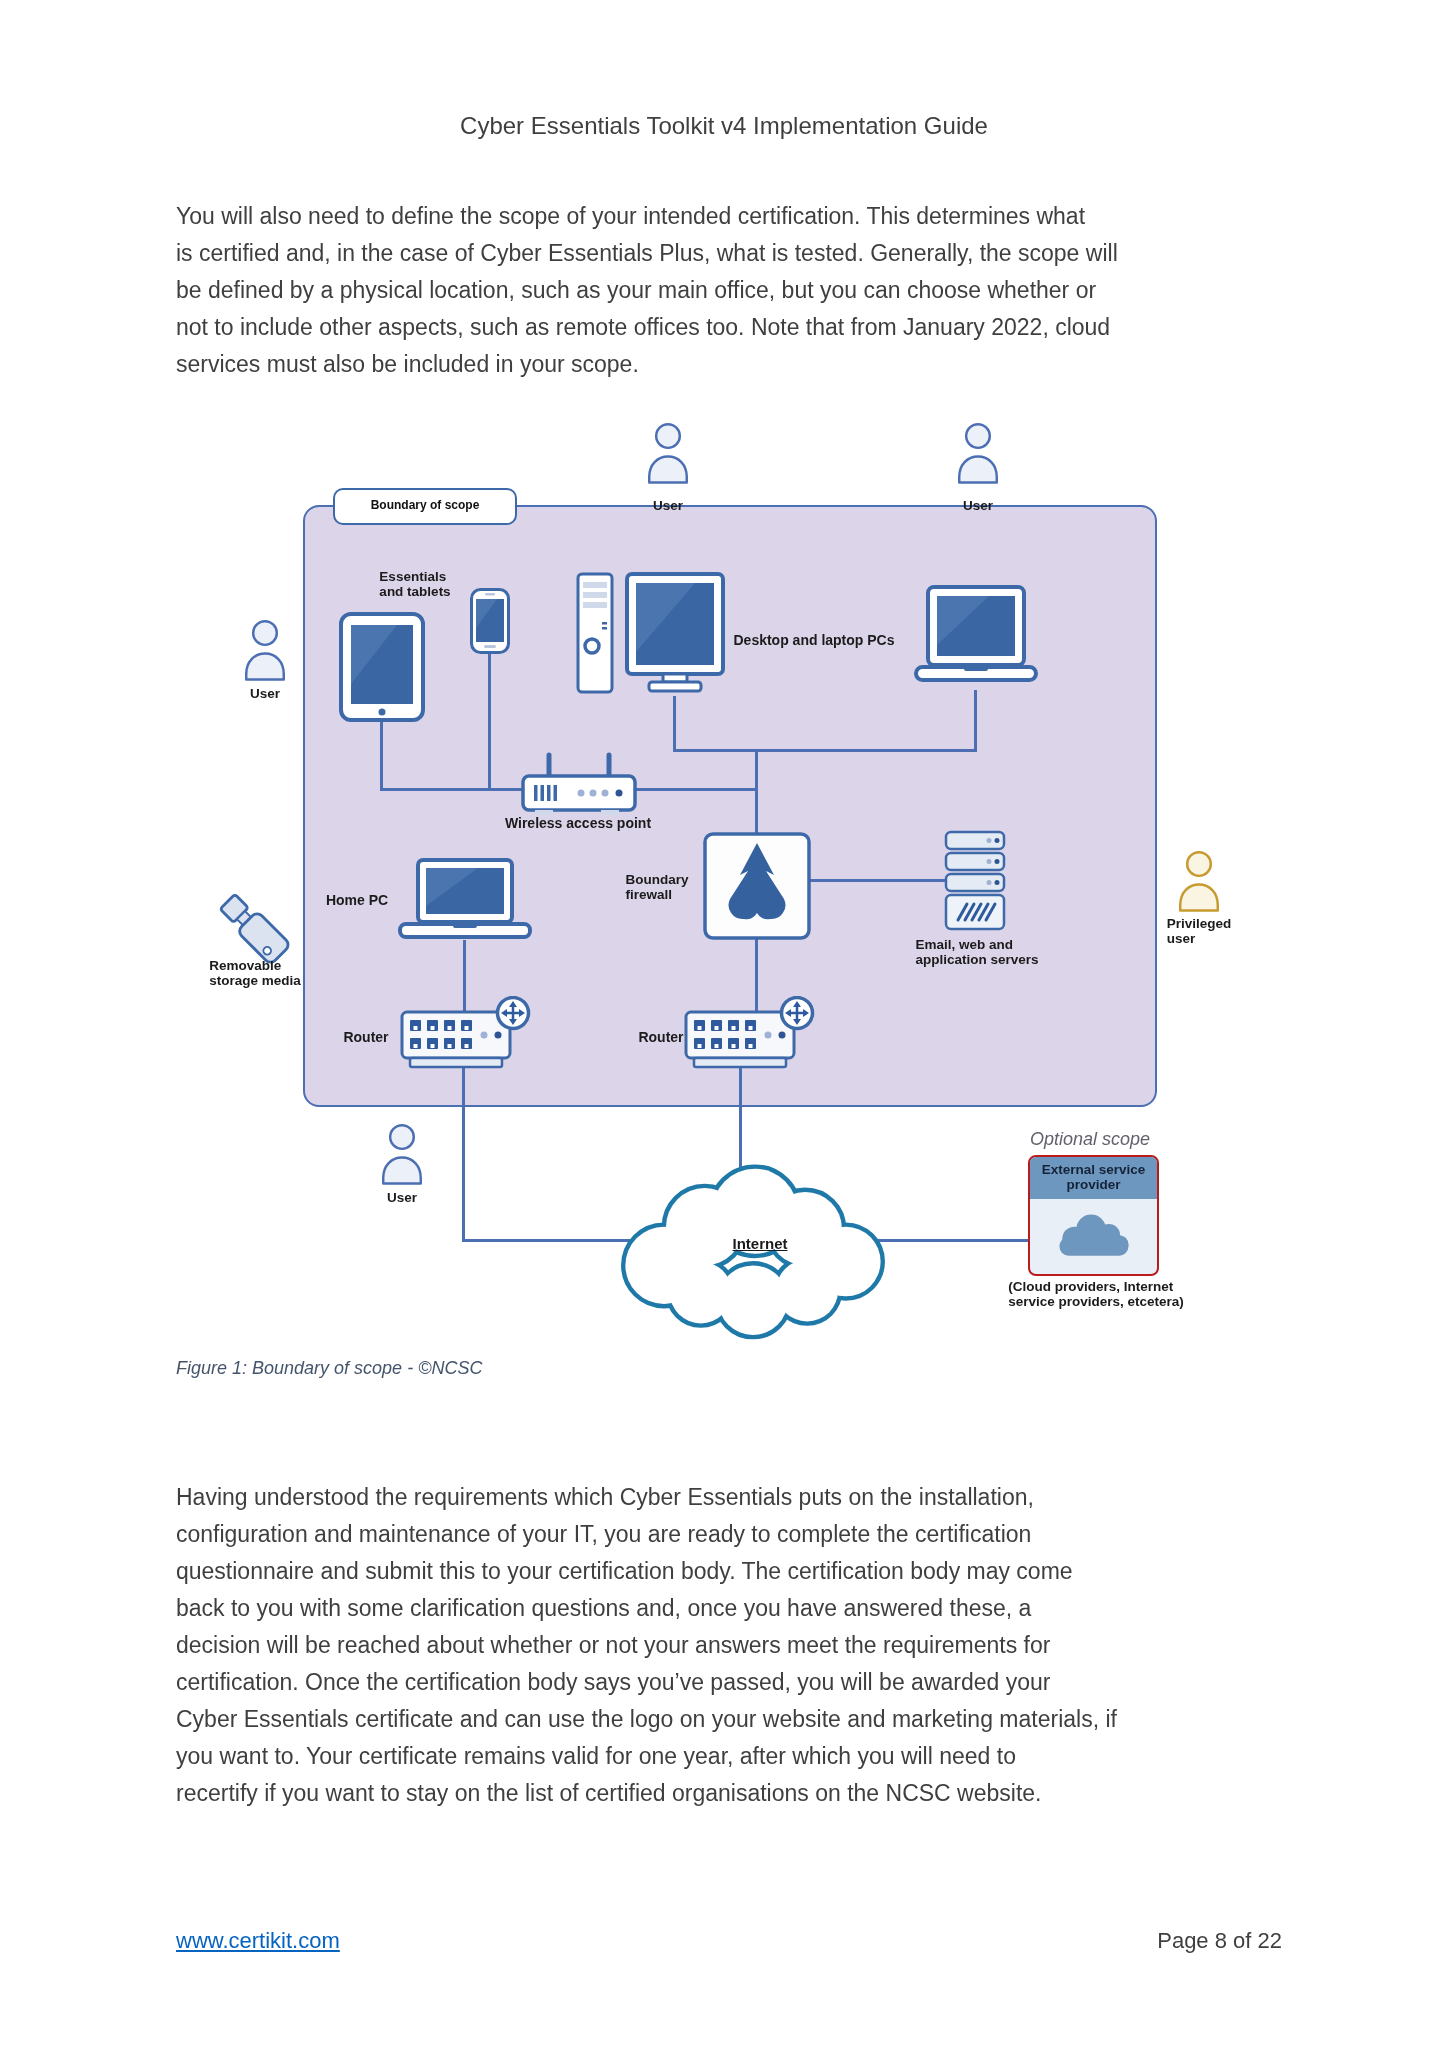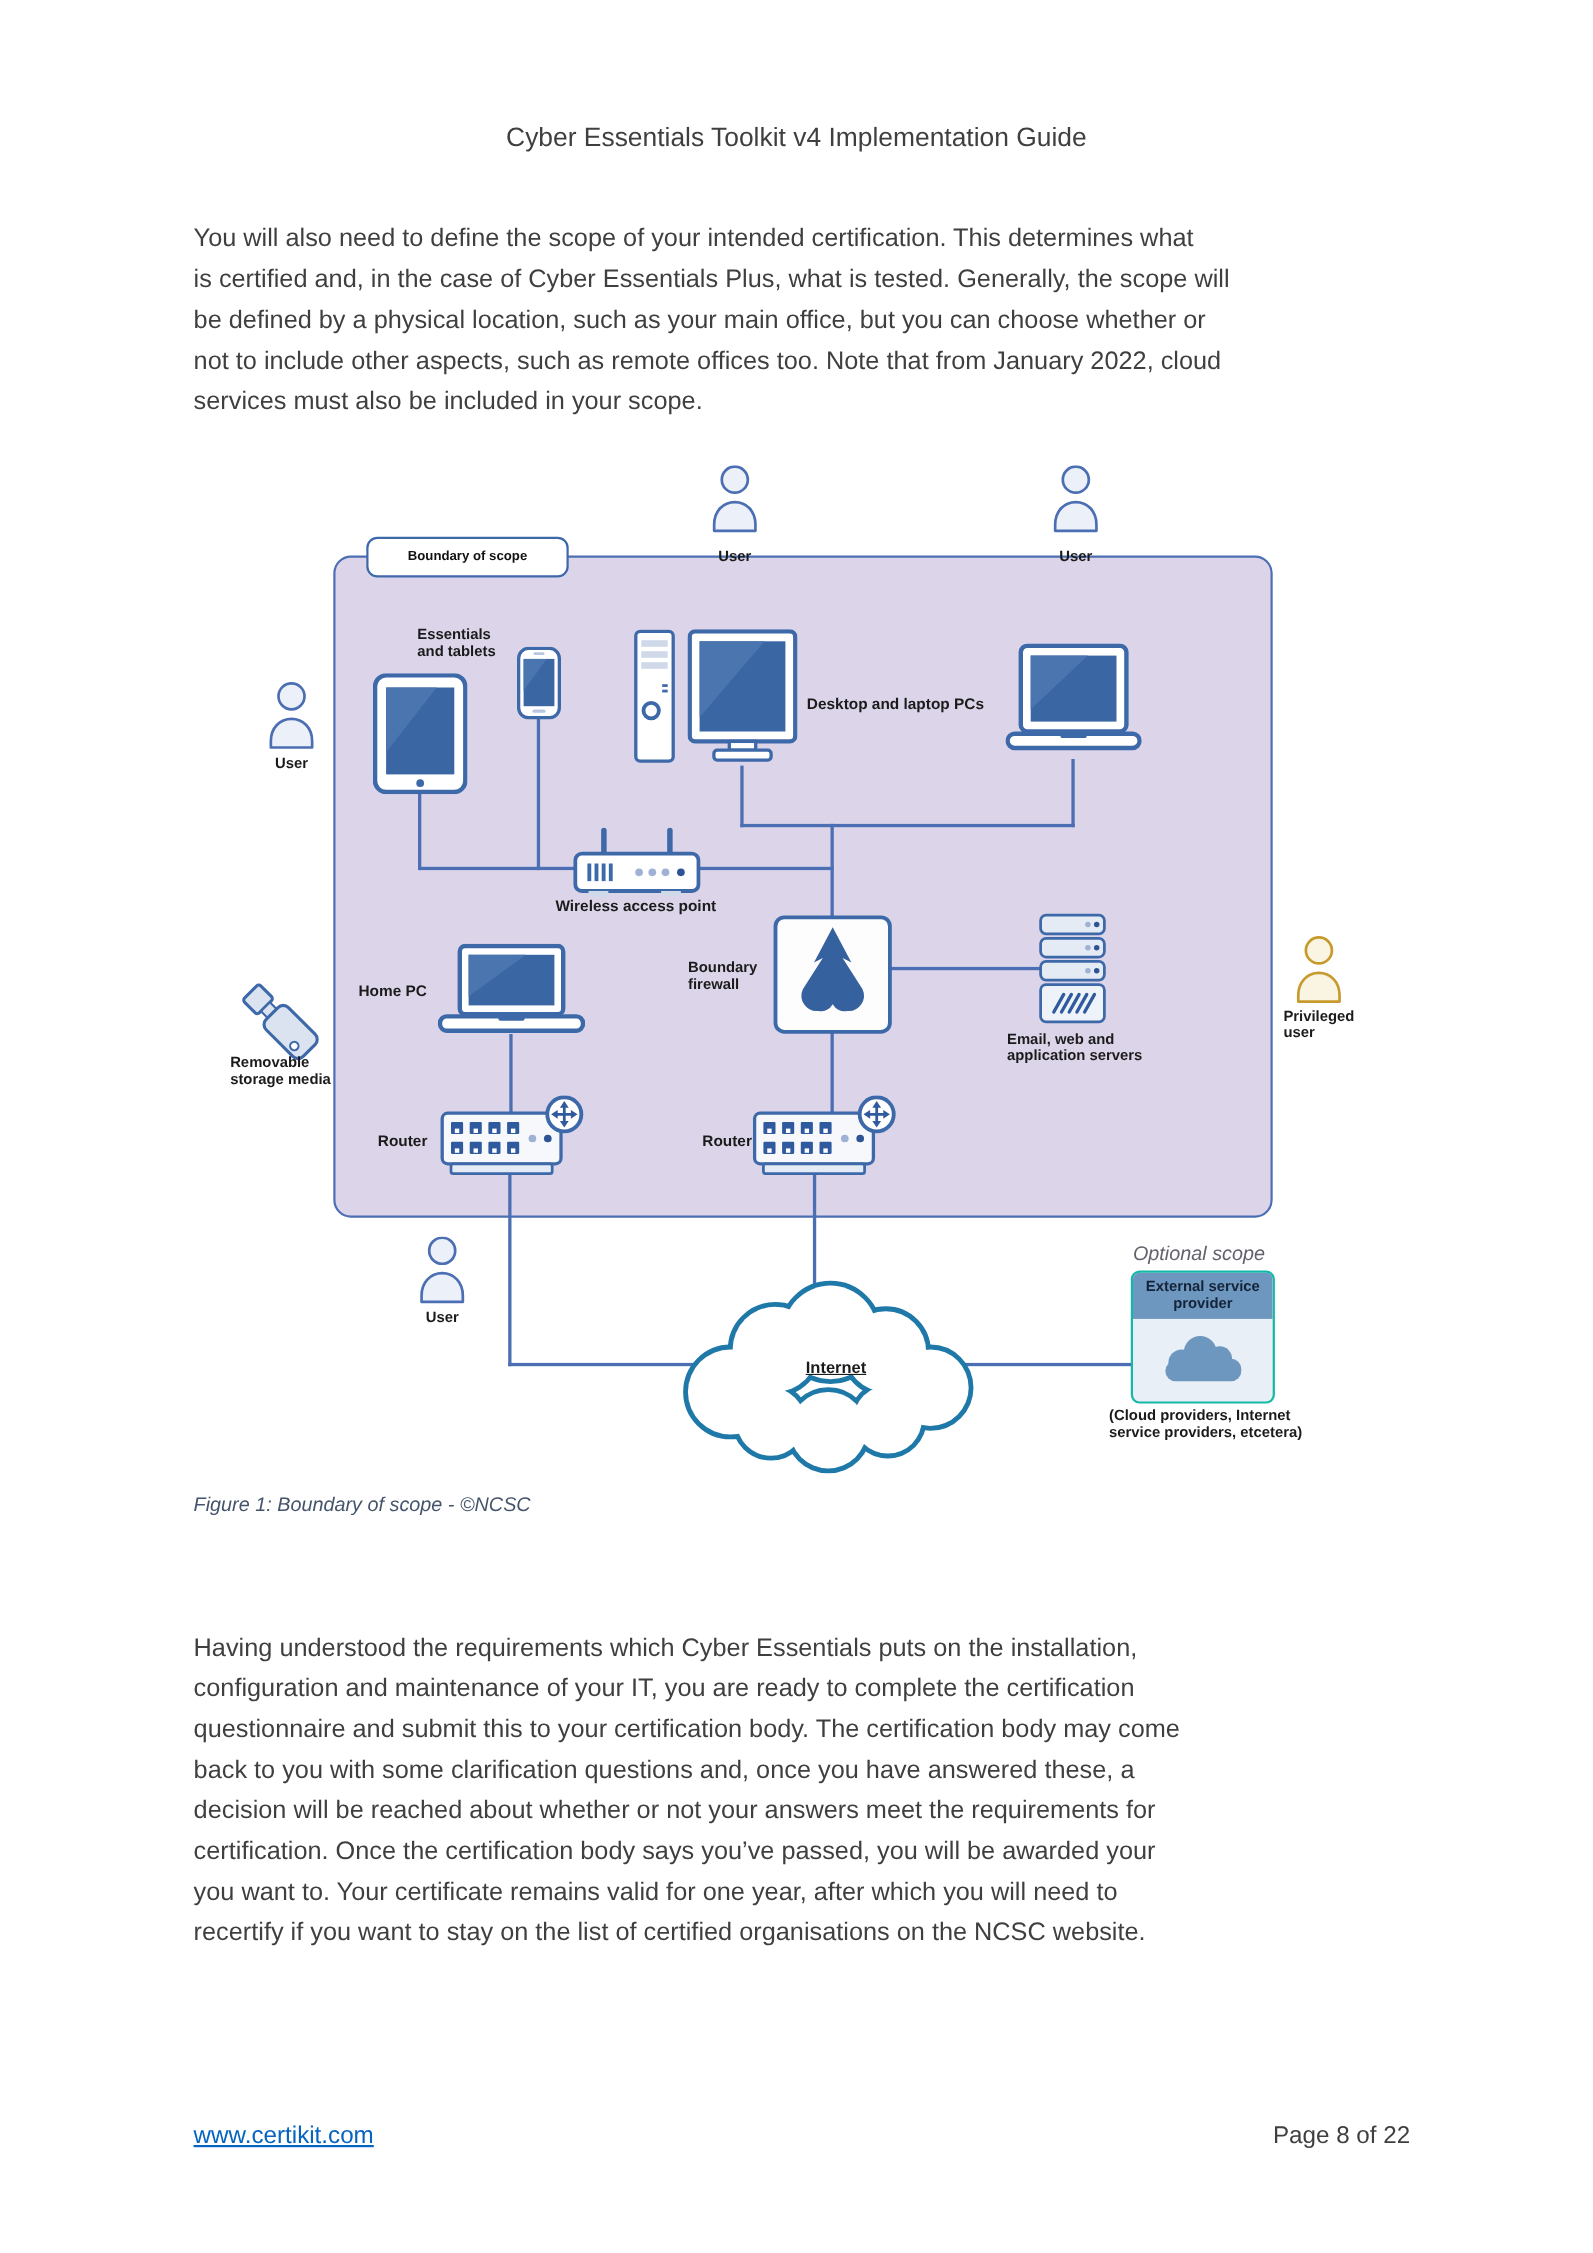--- a/index.html
+++ b/index.html
@@ -20,21 +20,21 @@
   .boundary-label{position:absolute;left:333px;top:488px;width:180px;height:33px;
         background:#ffffff;border:2.5px solid #3e69a9;border-radius:10px;
         font-size:12px;font-weight:bold;color:#111;text-align:center;line-height:31px;}
   .cl{position:absolute;background:#4c6fb3;}
   .dev{position:absolute;line-height:0;}
   .lbl{position:absolute;transform:translateX(-50%);font-size:13.5px;font-weight:bold;
         color:#1b1b1b;white-space:nowrap;line-height:15px;}
   .lbl-it{position:absolute;transform:translateX(-50%);font-size:18px;font-style:italic;
         color:#62626e;white-space:nowrap;}
   .esp-box{position:absolute;left:1028px;top:1155px;width:127px;height:117px;
-        background:#e9eff6;border:2px solid #14b8a6;border-radius:8px;overflow:hidden;}
+        background:#e9eff6;border:2px solid #b91c1c;border-radius:8px;overflow:hidden;}
   .esp-head{position:absolute;left:0;top:0;width:100%;height:42px;background:#6e97c0;}
   .esp-title{position:absolute;left:0;top:5px;width:100%;text-align:center;font-size:13.5px;
         font-weight:bold;color:#152338;line-height:15px;}
   .internet-lbl{position:absolute;left:760px;top:1235px;transform:translateX(-50%);
         font-size:15px;font-weight:bold;color:#1b1b1b;text-decoration:underline;}
   .usb-wrap{position:absolute;left:213px;top:910px;transform:rotate(45deg);}
 </style>
 </head>
 <body>
 
@@ -385,20 +385,21 @@
 
   <div class="caption">Figure 1: Boundary of scope - ©NCSC</div>
 
   <div class="para" style="top:1479px">
     <div>Having understood the requirements which Cyber Essentials puts on the installation,</div>
     <div>configuration and maintenance of your IT, you are ready to complete the certification</div>
     <div>questionnaire and submit this to your certification body. The certification body may come</div>
     <div>back to you with some clarification questions and, once you have answered these, a</div>
     <div>decision will be reached about whether or not your answers meet the requirements for</div>
     <div>certification. Once the certification body says you’ve passed, you will be awarded your</div>
+    <div>Cyber Essentials certificate and can use the logo on your website and marketing materials, if</div>
     <div>you want to. Your certificate remains valid for one year, after which you will need to</div>
     <div>recertify if you want to stay on the list of certified organisations on the NCSC website.</div>
   </div>
 
   <a class="footer-link">www.certikit.com</a>
   <div class="footer-page">Page 8 of 22</div>
 
 </div>
 
 </body></html>

